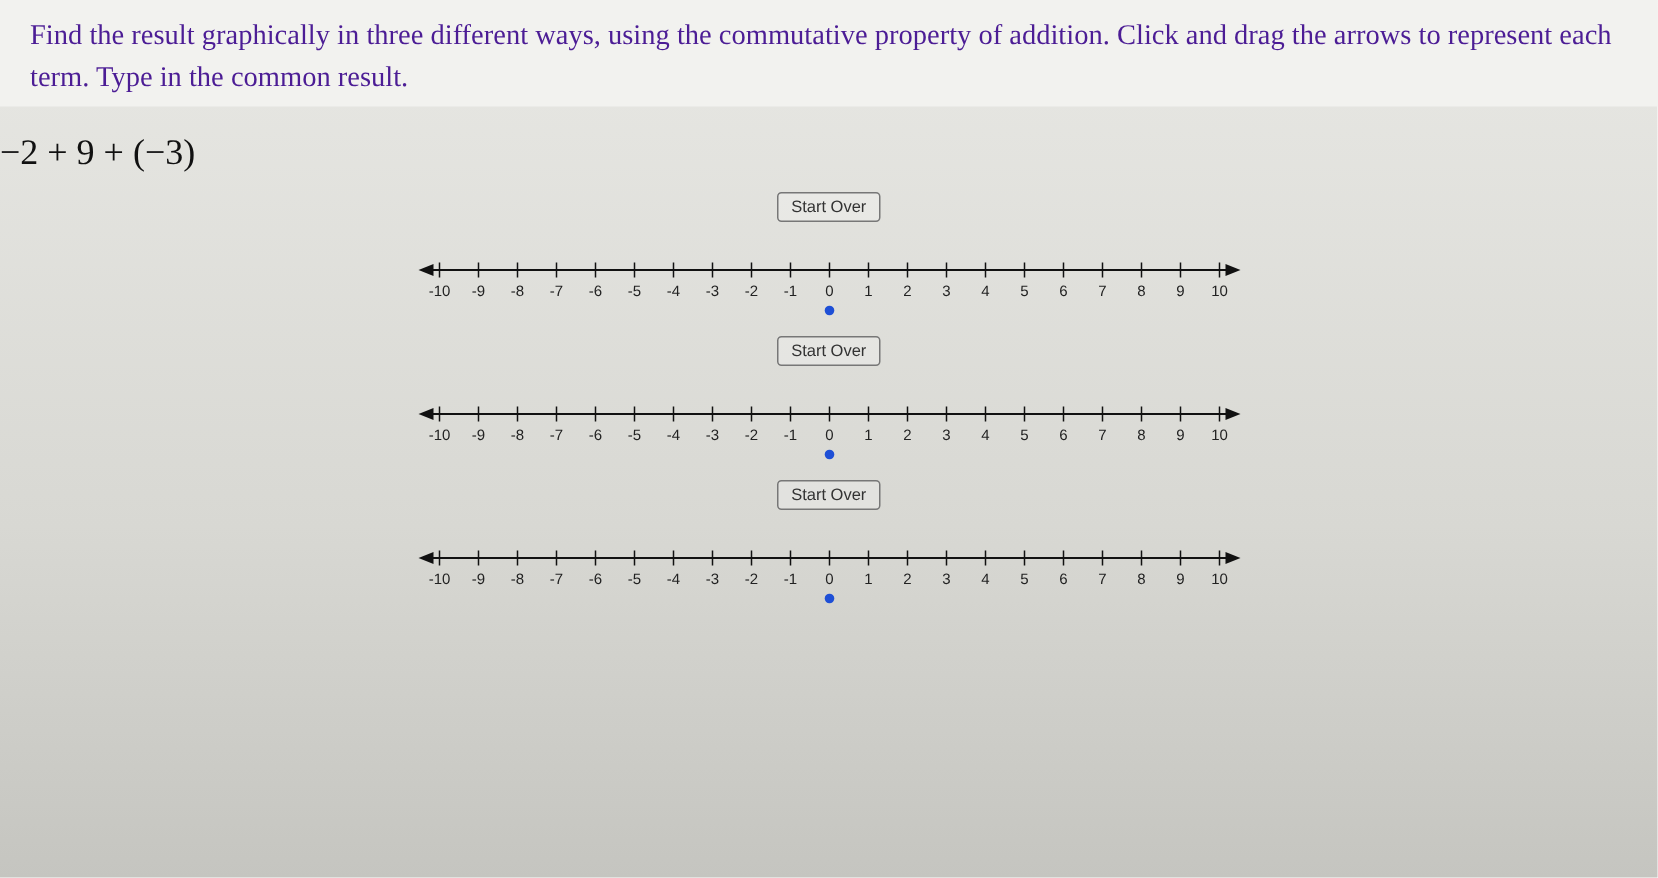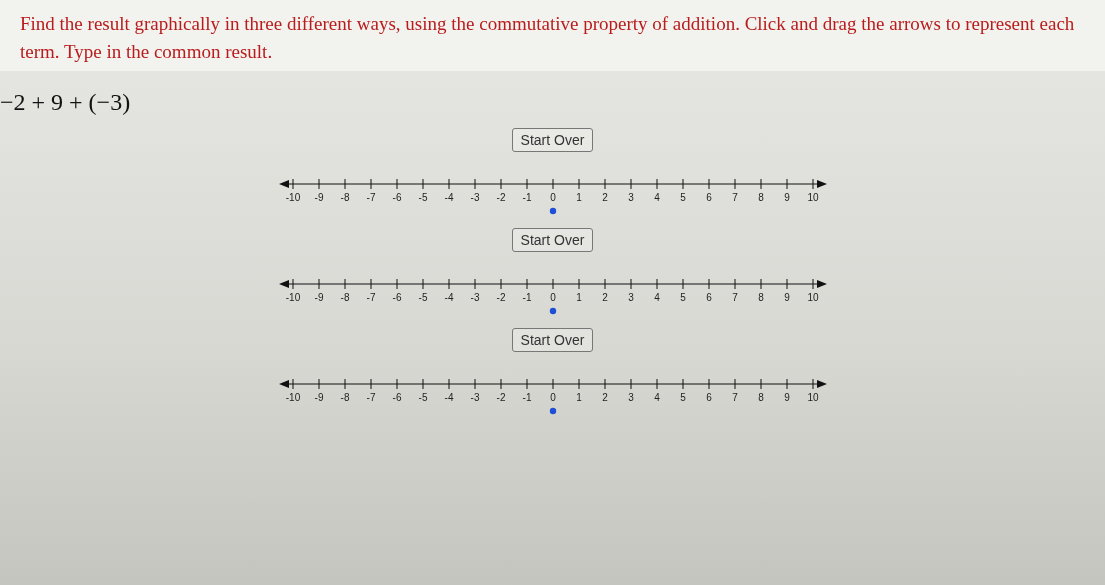--- a/index.html
+++ b/index.html
@@ -8,40 +8,40 @@
     background: linear-gradient(to bottom, #e8e8e4 0%, #d8d8d3 60%, #c5c5c0 100%);
     width: 1105px;
     height: 585px;
     overflow: hidden;
     color: #222;
   }
   .instructions {
     padding: 10px 20px 6px 20px;
     font-size: 19px;
     line-height: 1.45;
-    color: #b91c1c;
+    color: #4c1d95;
     background: #f2f2ef;
   }
   .expression {
     text-align: left;
     font-size: 24px;
     font-family: 'Times New Roman', serif;
     margin: 18px 0 8px 0;
     color: #111;
   }
   .nl-section {
     display: flex;
     flex-direction: column;
     align-items: center;
     margin-top: 12px;
     margin-bottom: 6px;
   }
   .start-over {
     font-family: Arial, sans-serif;
-    font-size: 14px;
+    font-size: 11px;
     color: #333;
     background: rgba(255,255,255,0.25);
     border: 1px solid #777;
     border-radius: 3px;
     padding: 3px 8px;
     margin-bottom: 16px;
     cursor: pointer;
   }
   .numberline {
     width: 560px;

